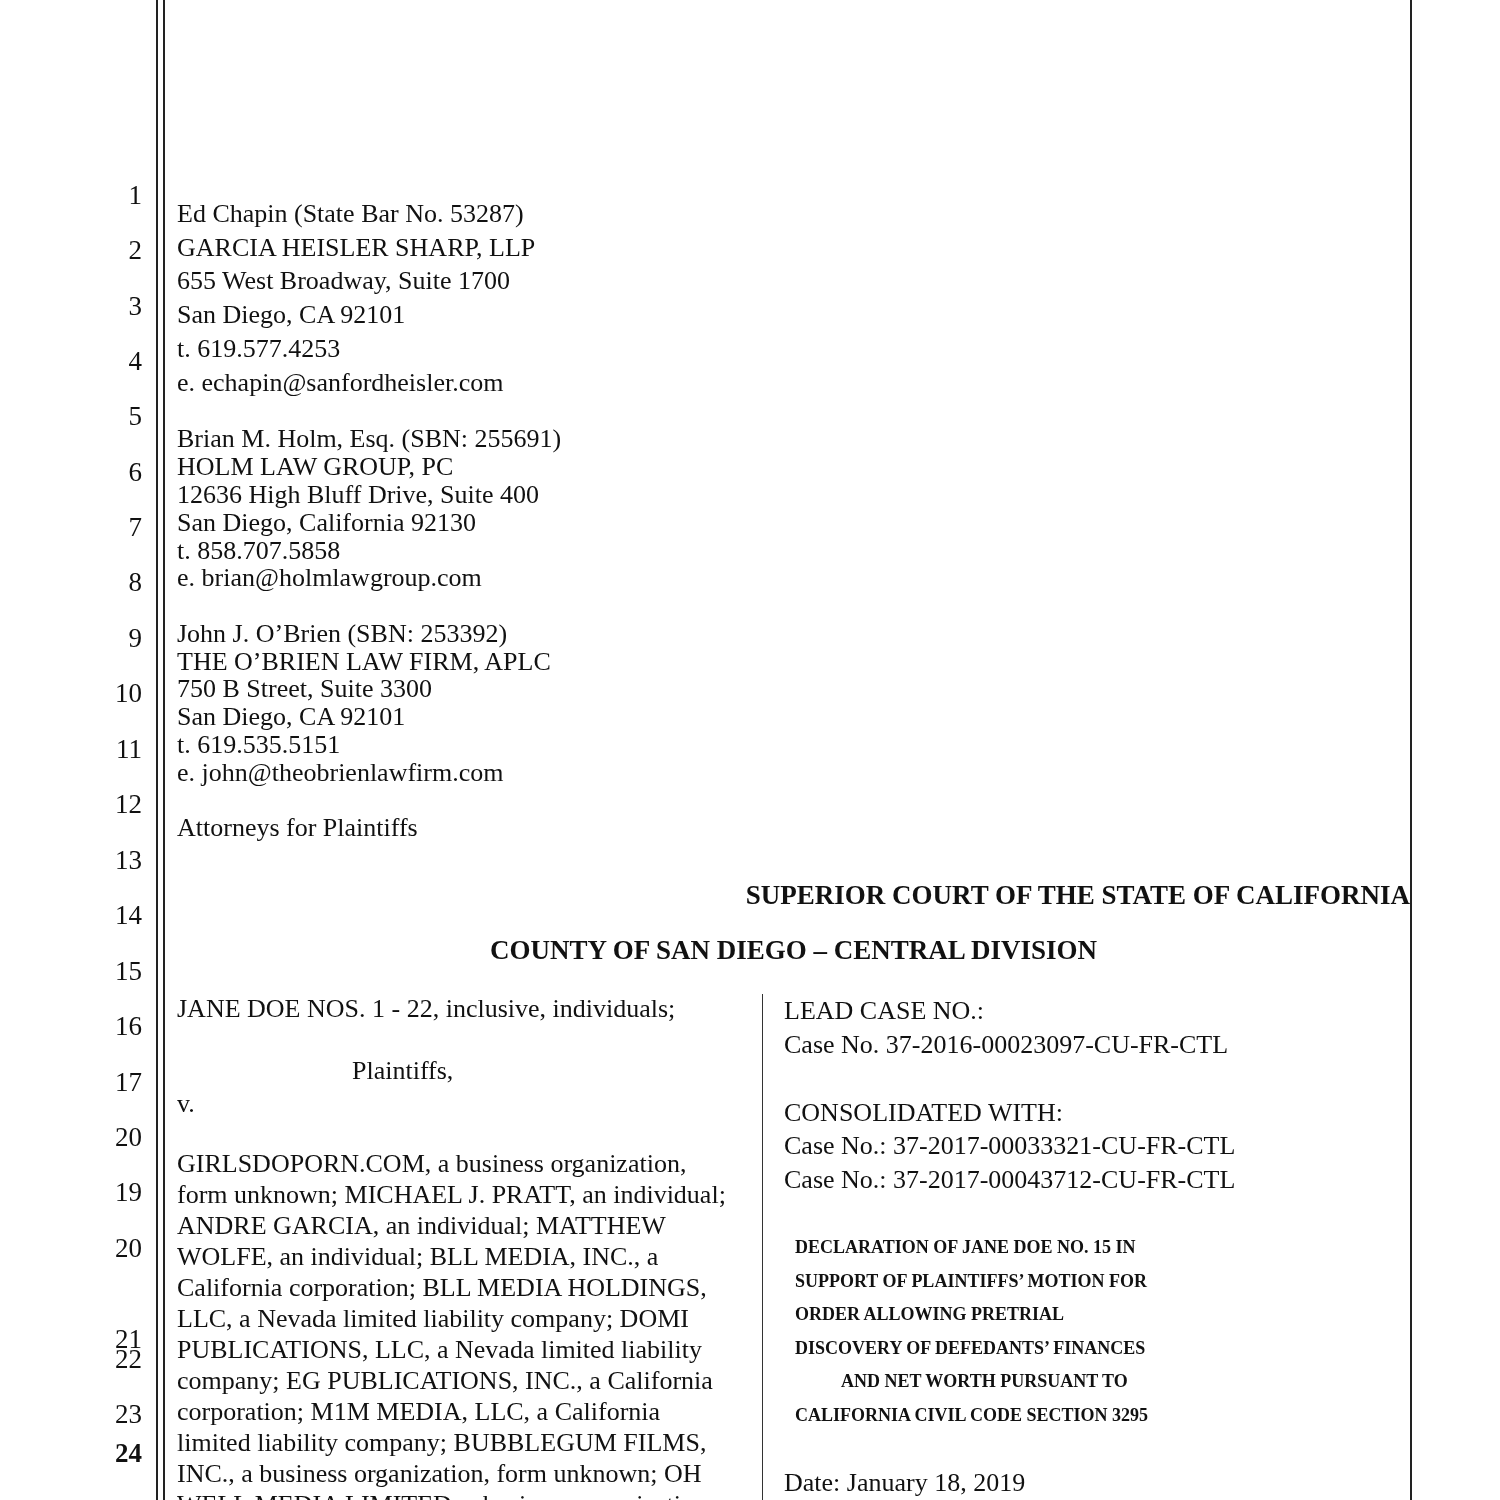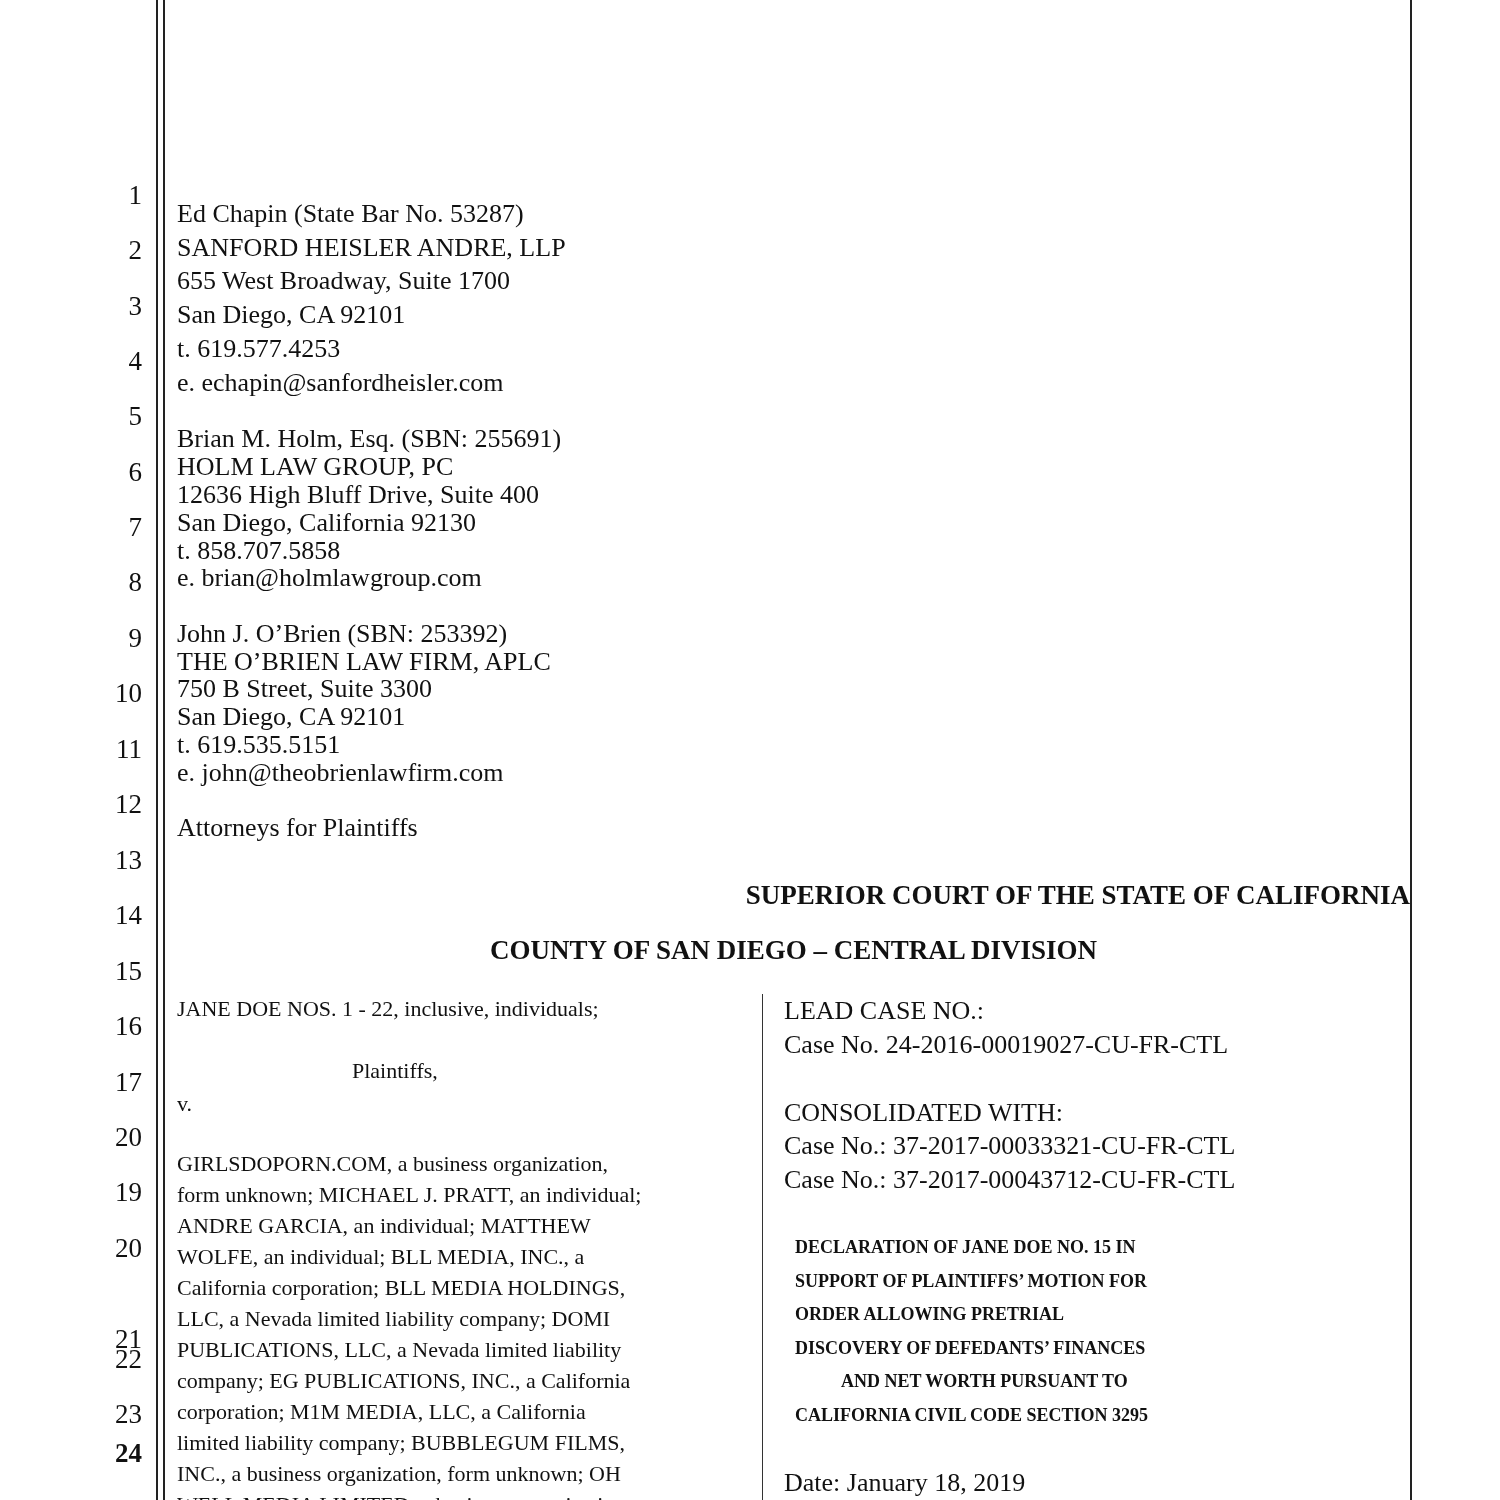--- a/index.html
+++ b/index.html
@@ -7,21 +7,21 @@
          font-family: "Liberation Serif", "DejaVu Serif", serif; color: #111; }
   .vline { position: absolute; top: 0; bottom: 0; width: 2px; background: #222; }
   .ln { position: absolute; left: 100px; width: 42px; text-align: right;
         font-size: 27px; line-height: 30px; }
   .t { position: absolute; left: 177px; font-size: 26px; line-height: 30px; white-space: nowrap; }
   .tc { position: absolute; left: 177px; right: 90px; text-align: center;
         font-weight: bold; font-size: 27px; line-height: 30px; white-space: nowrap; }
   .col-div { position: absolute; left: 762px; top: 994px; bottom: 0; width: 1px; background: #333; }
   .r { position: absolute; left: 784px; font-size: 26px; line-height: 30px; white-space: nowrap; text-align: center; }
   .rb { position: absolute; left: 795px; font-size: 18px; line-height: 33.5px; font-weight: bold; white-space: nowrap; }
-  .d { position: absolute; left: 177px; font-size: 22px; line-height: 30.5px; white-space: nowrap; }
+  .d { position: absolute; left: 177px; font-size: 26px; line-height: 30.5px; white-space: nowrap; }
 </style>
 </head>
 <body>
 
 <div class="vline" style="left:156px;"></div>
 <div class="vline" style="left:163px;"></div>
 <div class="vline" style="left:1410px;"></div>
 
 <div>
   <div class="ln" style="top:180px;">1</div>
@@ -45,21 +45,21 @@
   <div class="ln" style="top:1177px;">19</div>
   <div class="ln" style="top:1233px;">20</div>
   <div class="ln" style="top:1288px;margin-top:36px;">21</div>
   <div class="ln" style="top:1344px;">22</div>
   <div class="ln" style="top:1399px;">23</div>
   <div class="ln" style="top:1438px;font-weight:bold;">24</div>
 </div>
 
 <div>
   <div class="t" style="top:199px;">Ed Chapin (State Bar No. 53287)</div>
-  <div class="t" style="top:233px;">SANFORD HEISLER ANDRE, LLP</div>
+  <div class="t" style="top:233px;">GARCIA HEISLER SHARP, LLP</div>
   <div class="t" style="top:266px;">655 West Broadway, Suite 1700</div>
   <div class="t" style="top:300px;">San Diego, CA 92101</div>
   <div class="t" style="top:334px;">t. 619.577.4253</div>
   <div class="t" style="top:368px;">e. echapin@sanfordheisler.com</div>
 </div>
 
 <div>
   <div class="t" style="top:424px;">Brian M. Holm, Esq. (SBN: 255691)</div>
   <div class="t" style="top:452px;">HOLM LAW GROUP, PC</div>
   <div class="t" style="top:480px;">12636 High Bluff Drive, Suite 400</div>
@@ -97,21 +97,21 @@
   <div class="d" style="top:1397px;">corporation; M1M MEDIA, LLC, a California</div>
   <div class="d" style="top:1428px;">limited liability company; BUBBLEGUM FILMS,</div>
   <div class="d" style="top:1459px;">INC., a business organization, form unknown; OH</div>
   <div class="d" style="top:1490px;">WELL MEDIA LIMITED, a business organization,</div>
 </div>
 
 <div class="col-div"></div>
 
 <div>
   <div class="r" style="top:996px;">LEAD CASE NO.:</div>
-  <div class="r" style="top:1030px;">Case No. 24-2016-00019027-CU-FR-CTL</div>
+  <div class="r" style="top:1030px;">Case No. 37-2016-00023097-CU-FR-CTL</div>
   <div class="r" style="top:1098px;">CONSOLIDATED WITH:</div>
   <div class="r" style="top:1131px;">Case No.: 37-2017-00033321-CU-FR-CTL</div>
   <div class="r" style="top:1165px;">Case No.: 37-2017-00043712-CU-FR-CTL</div>
 
   <div class="rb" style="top:1231px;">DECLARATION OF JANE DOE NO. 15 IN</div>
   <div class="rb" style="top:1265px;">SUPPORT OF  PLAINTIFFS’ MOTION  FOR</div>
   <div class="rb" style="top:1298px;">ORDER ALLOWING PRETRIAL</div>
   <div class="rb" style="top:1332px;">DISCOVERY OF DEFEDANTS’ FINANCES</div>
   <div class="rb" style="top:1365px;margin-left:46px;">AND NET WORTH PURSUANT TO</div>
   <div class="rb" style="top:1399px;">CALIFORNIA CIVIL CODE SECTION 3295</div>

